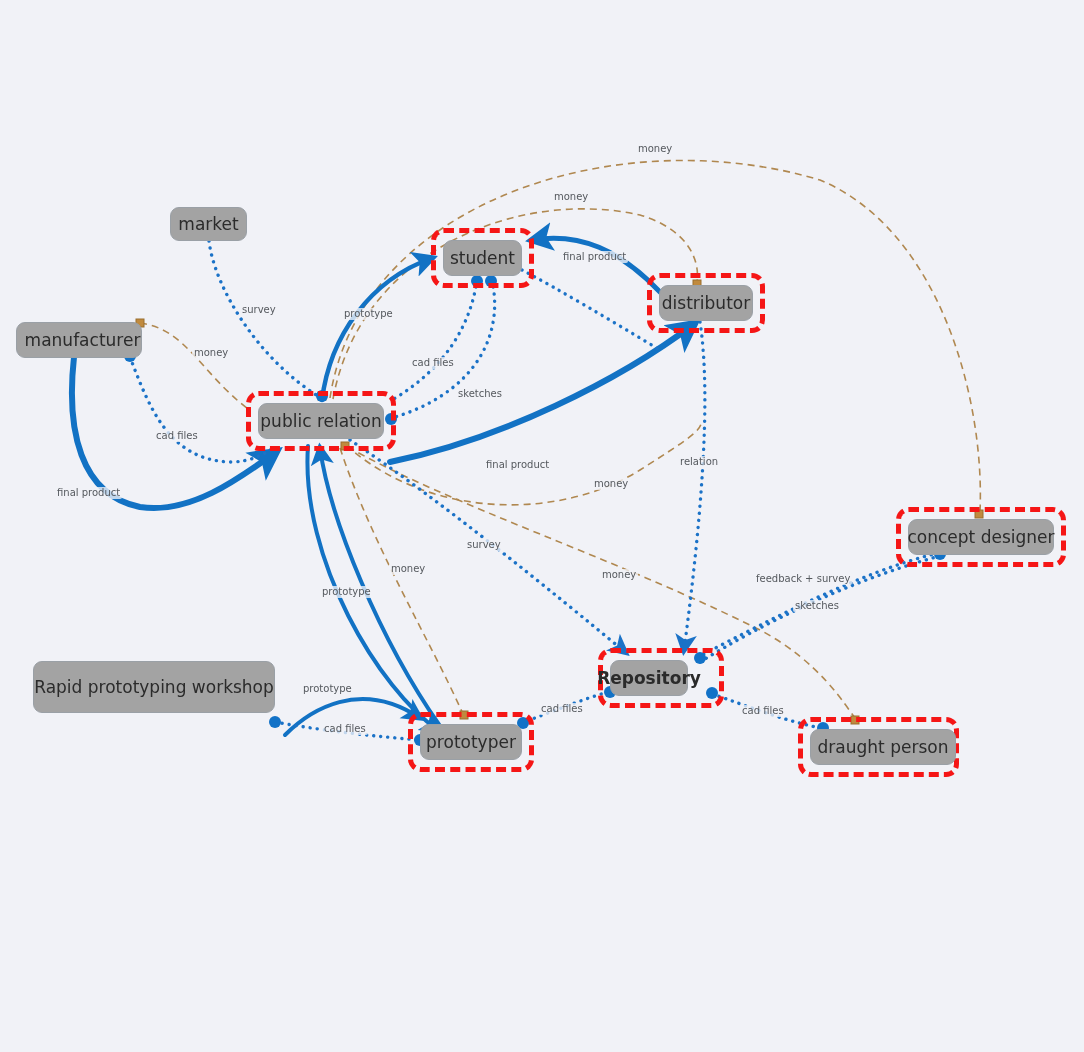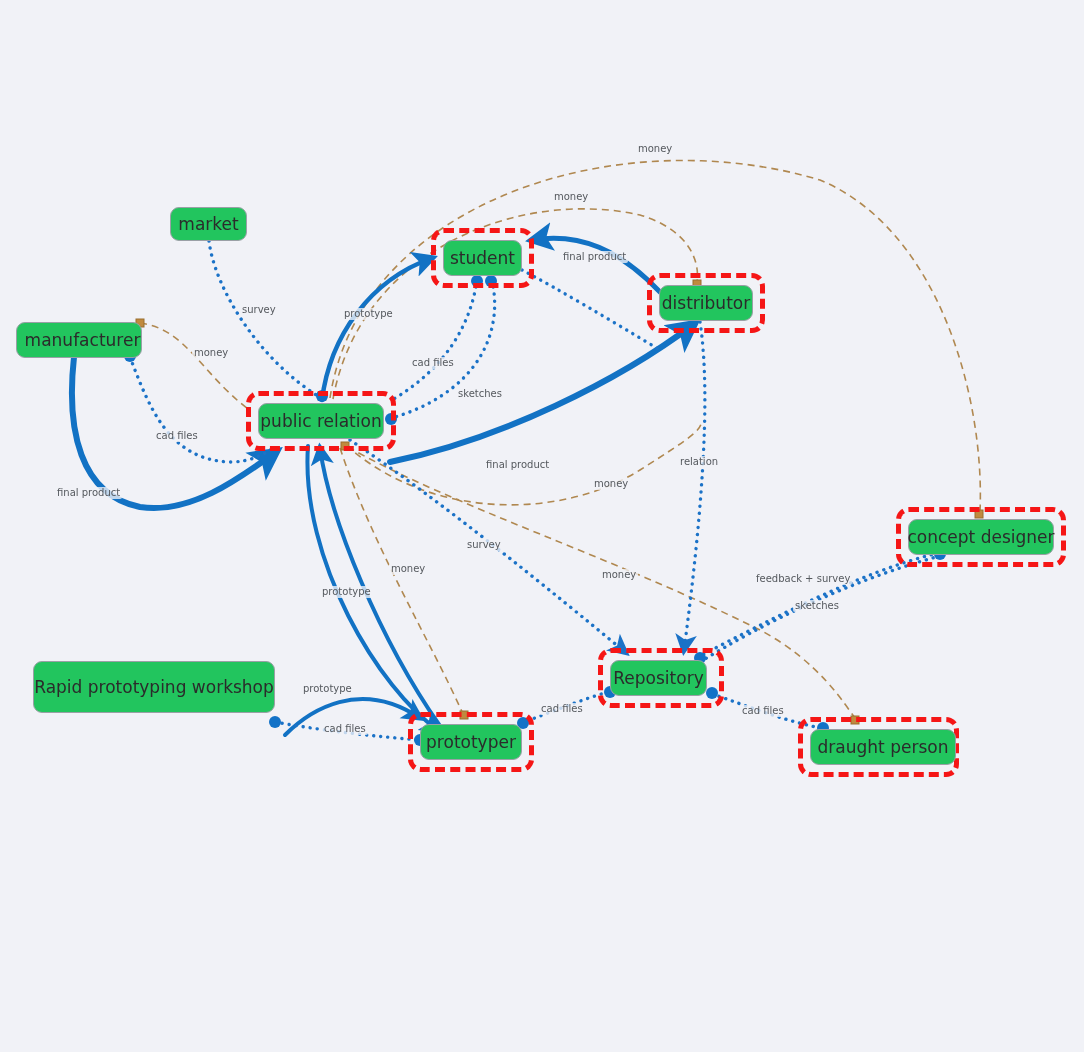--- a/index.html
+++ b/index.html
@@ -11,21 +11,21 @@
     overflow:hidden;
     position:relative;
   }
   #canvas{position:absolute;left:0;top:0;width:1084px;height:1052px;}
   svg#graph{position:absolute;left:0;top:0;width:1084px;height:1052px;}
 
   
   .node{
     position:absolute;
     box-sizing:border-box;
-    background:#22c55e;
+    background:#a3a3a3;
     border:1px solid #9aa0a6;
     border-radius:9px;
     color:#2b2b2b;
     font-size:17px;
     line-height:1;
     display:flex;
     align-items:center;
     justify-content:center;
     white-space:nowrap;
     padding:0 12px;
@@ -178,21 +178,21 @@
       <div class="node" style="left: 16px; top: 322px; width: 126px; height: 36px; padding-left: 19px;">manufacturer</div>
       <div class="sel-ring" style="left: 431px; top: 228px; width: 103px; height: 60px;"></div>
       <div class="node" style="left: 443px; top: 240px; width: 79px; height: 36px;">student</div>
       <div class="sel-ring" style="left: 647px; top: 273px; width: 118px; height: 60px;"></div>
       <div class="node" style="left: 659px; top: 285px; width: 94px; height: 36px;">distributor</div>
       <div class="sel-ring" style="left: 246px; top: 391px; width: 150px; height: 60px;"></div>
       <div class="node" style="left: 258px; top: 403px; width: 126px; height: 36px;">public relation</div>
       <div class="sel-ring" style="left: 896px; top: 507px; width: 170px; height: 60px;"></div>
       <div class="node" style="left: 908px; top: 519px; width: 146px; height: 36px;">concept designer</div>
       <div class="sel-ring" style="left: 598px; top: 648px; width: 126px; height: 60px;"></div>
-      <div class="node" style="left: 610px; top: 660px; width: 97px; height: 36px;">Repository</div>
+      <div class="node" style="left: 610px; top: 660px; width: 78px; height: 36px; font-weight: bold;">Repository</div>
       <div class="node" style="left: 33px; top: 661px; width: 242px; height: 52px;">Rapid prototyping workshop</div>
       <div class="sel-ring" style="left: 408px; top: 712px; width: 126px; height: 60px;"></div>
       <div class="node" style="left: 420px; top: 724px; width: 102px; height: 36px;">prototyper</div>
       <div class="sel-ring" style="left: 798px; top: 717px; width: 161px; height: 60px;"></div>
       <div class="node" style="left: 810px; top: 729px; width: 146px; height: 36px;">draught person</div>
     </div>
 
   <div id="labels-layer">
       <div class="edge-label" style="left: 636px; top: 143px;">money</div>
       <div class="edge-label" style="left: 552px; top: 191px;">money</div>

